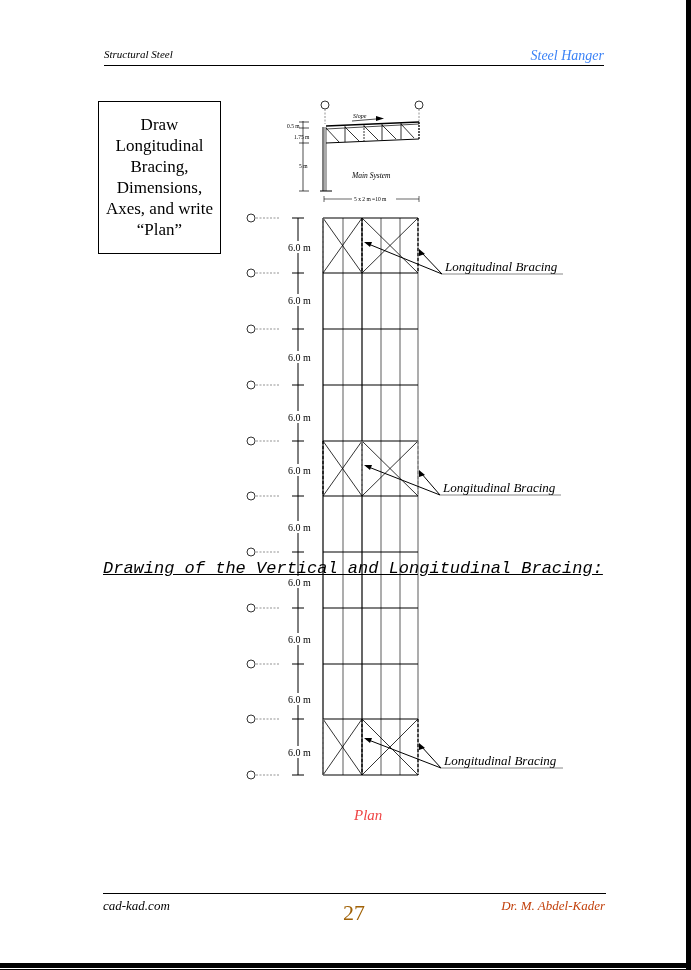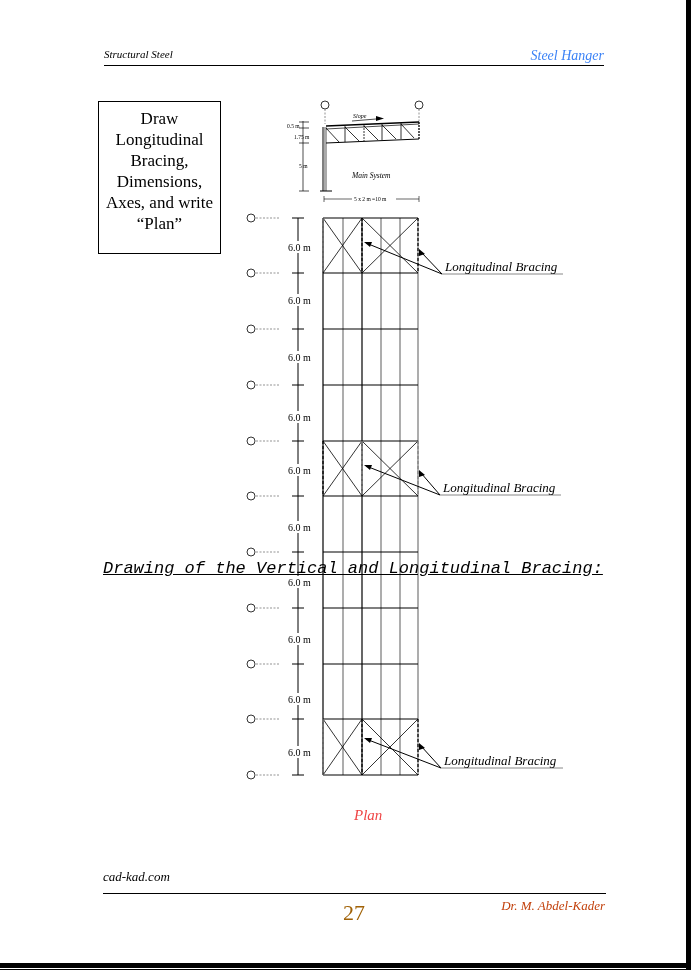--- a/index.html
+++ b/index.html
@@ -3,26 +3,26 @@
 <meta charset="utf-8">
 <style>
   html, body { margin:0; padding:0; }
   body { width:691px; height:970px; background:#ffffff; position:relative; overflow:hidden; font-family:"Liberation Serif","DejaVu Serif",serif; }
   .page-border-right { position:absolute; left:686px; top:0; width:5px; height:970px; background:#000; }
   .page-border-bottom { position:absolute; left:0; top:963px; width:691px; height:5px; background:#000; }
   .page-border-bottom-thin { position:absolute; left:0; top:969px; width:691px; height:1px; background:#000; }
   .header { position:absolute; left:104px; top:47px; width:500px; height:18px; border-bottom:1px solid #000; }
   .header .l { position:absolute; left:0; top:1px; font-style:italic; font-size:11px; color:#000; }
   .header .r { position:absolute; right:0; top:1px; font-style:italic; font-size:14px; color:#3b82f6; }
-  .task-box { position:absolute; left:98px; top:101px; width:123px; height:153px; border:1px solid #000; box-sizing:border-box; text-align:center; font-size:17px; line-height:21px; padding-top:6px; color:#000; white-space:pre-line; }
+  .task-box { position:absolute; left:98px; top:101px; width:123px; height:153px; border:1px solid #000; box-sizing:border-box; text-align:center; font-size:17px; line-height:21px; padding-top:12px; color:#000; white-space:pre-line; }
   .drawing { position:absolute; left:0; top:0; width:691px; height:970px; }
   .section-title { position:absolute; left:103px; top:559px; font-style:italic; font-size:17px; text-decoration:underline; color:#000; background:transparent;font-family:Liberation Mono, monospace; }
   .plan-label { position:absolute; left:354px; top:807px; font-style:italic; font-size:15px; color:#ef4444; }
   .footer { position:absolute; left:103px; top:893px; width:503px; height:1px; background:#000; }
-  .footer-left { position:absolute; left:103px; top:869px; font-style:italic; font-size:13px; color:#000; }
+  .footer-left { position:absolute; left:103px; top:898px; font-style:italic; font-size:13px; color:#000; }
   .footer-center { position:absolute; left:343px; top:900px; font-size:22px; color:#a16207; }
   .footer-right { position:absolute; right:86px; top:898px; font-style:italic; font-size:13px; color:#c2410c; }
   svg text { font-family:"Liberation Serif","DejaVu Serif",serif; }
 </style>
 </head>
 <body>
 
 <div class="page-border-right"></div>
 <div class="page-border-bottom"></div>
 <div class="page-border-bottom-thin"></div>

